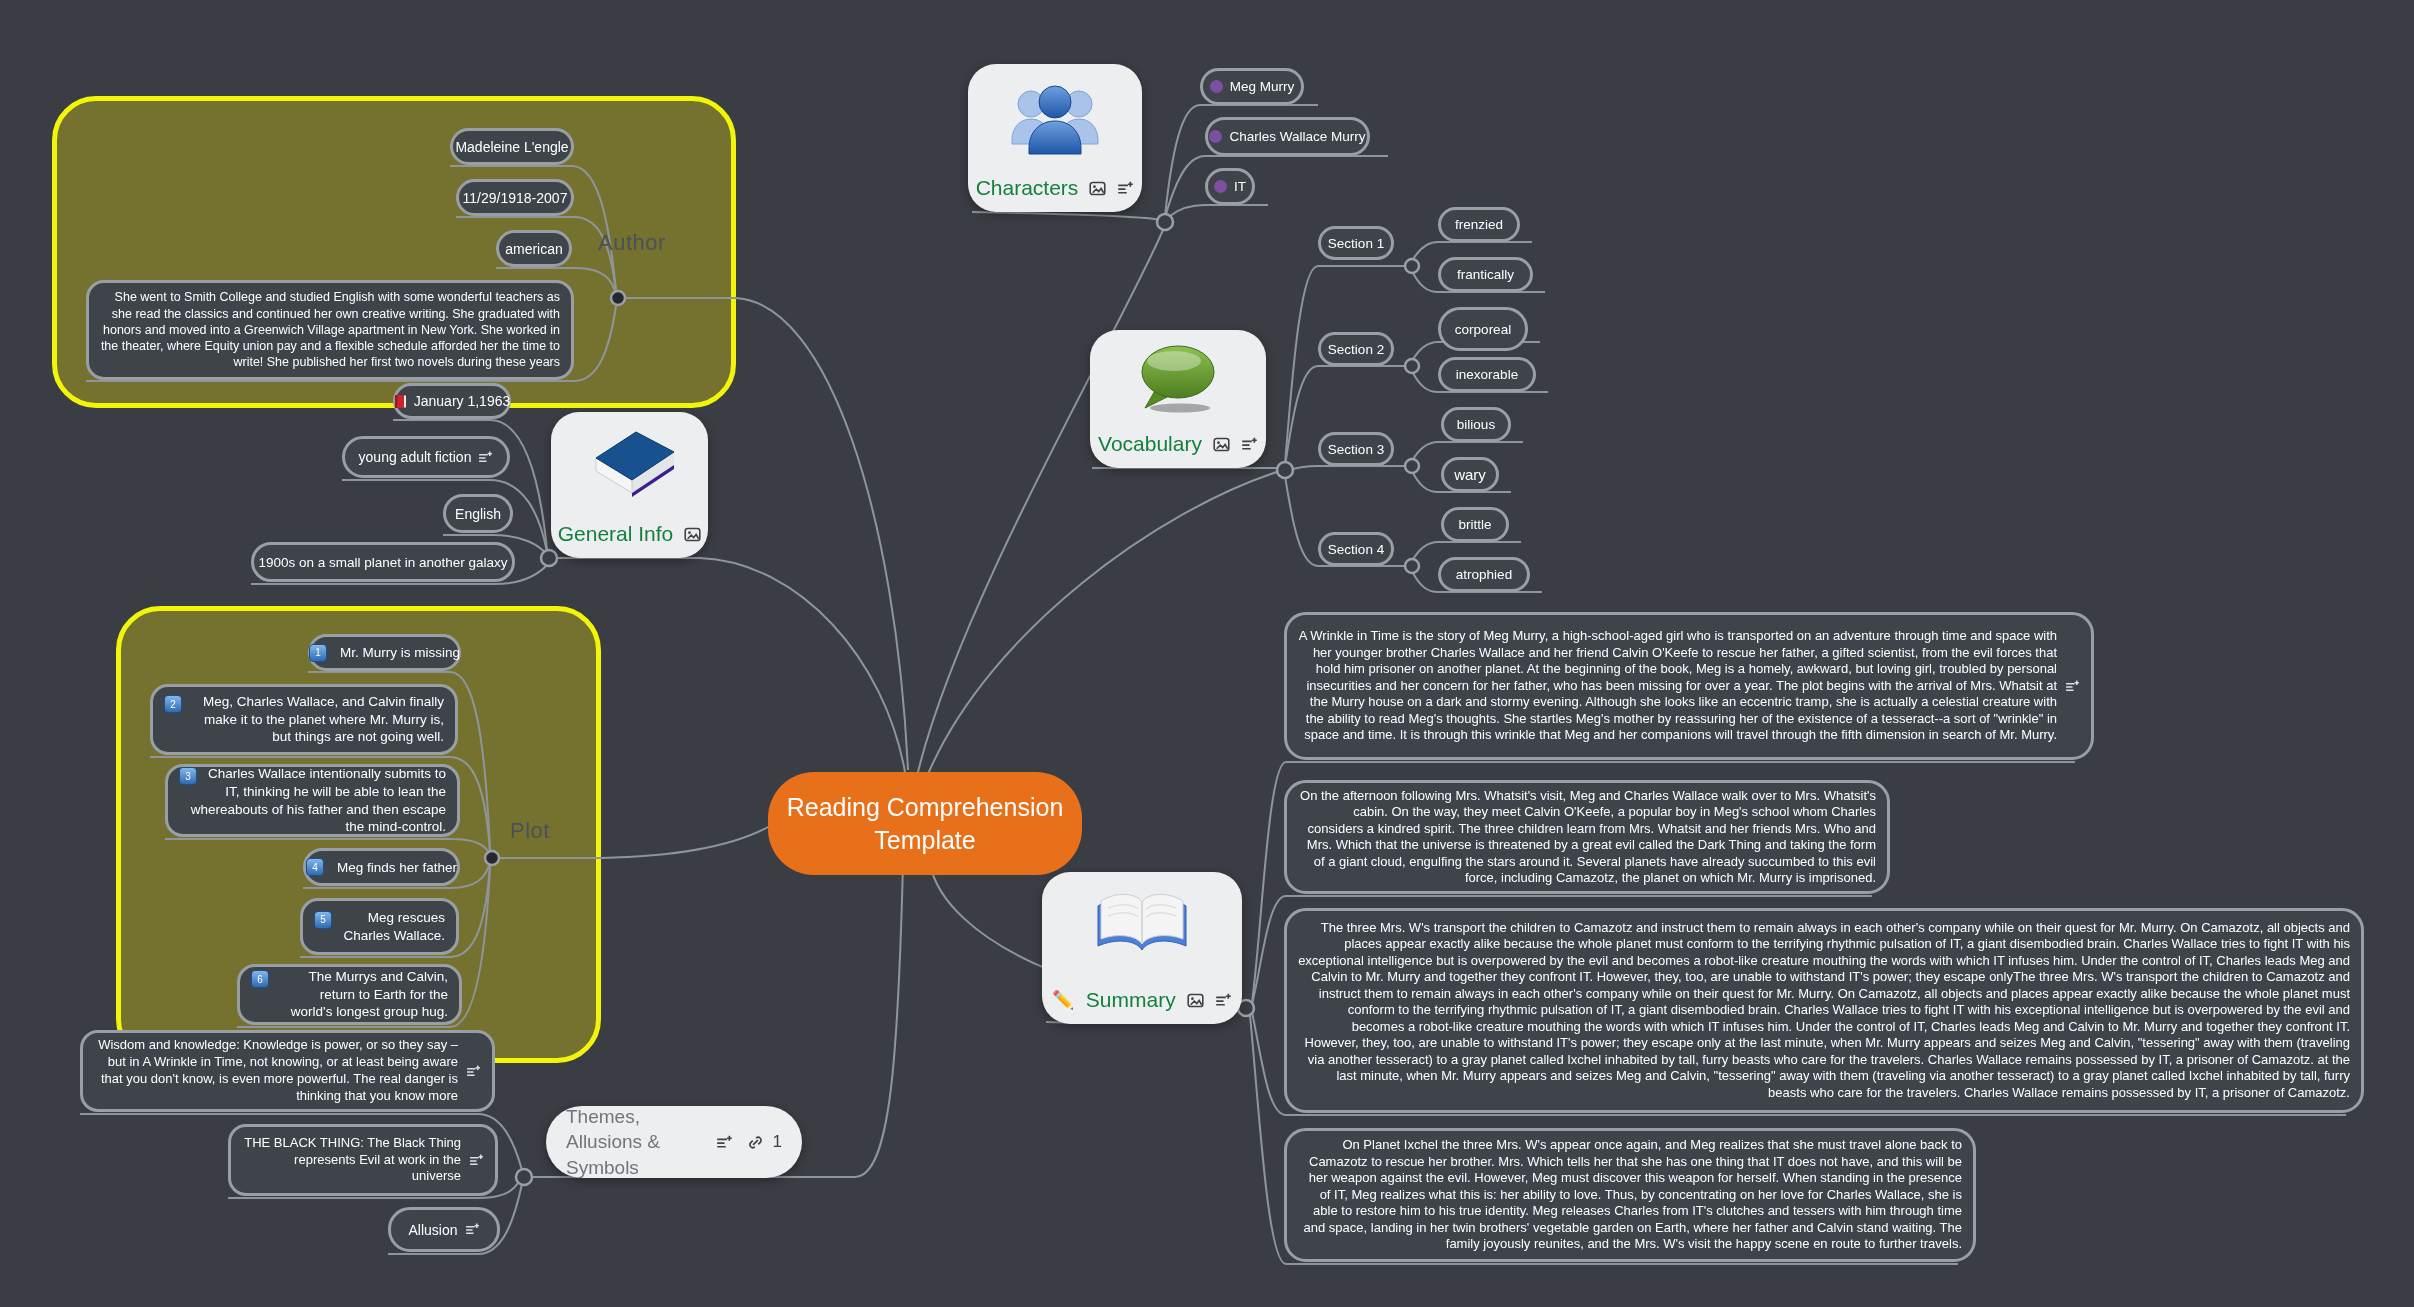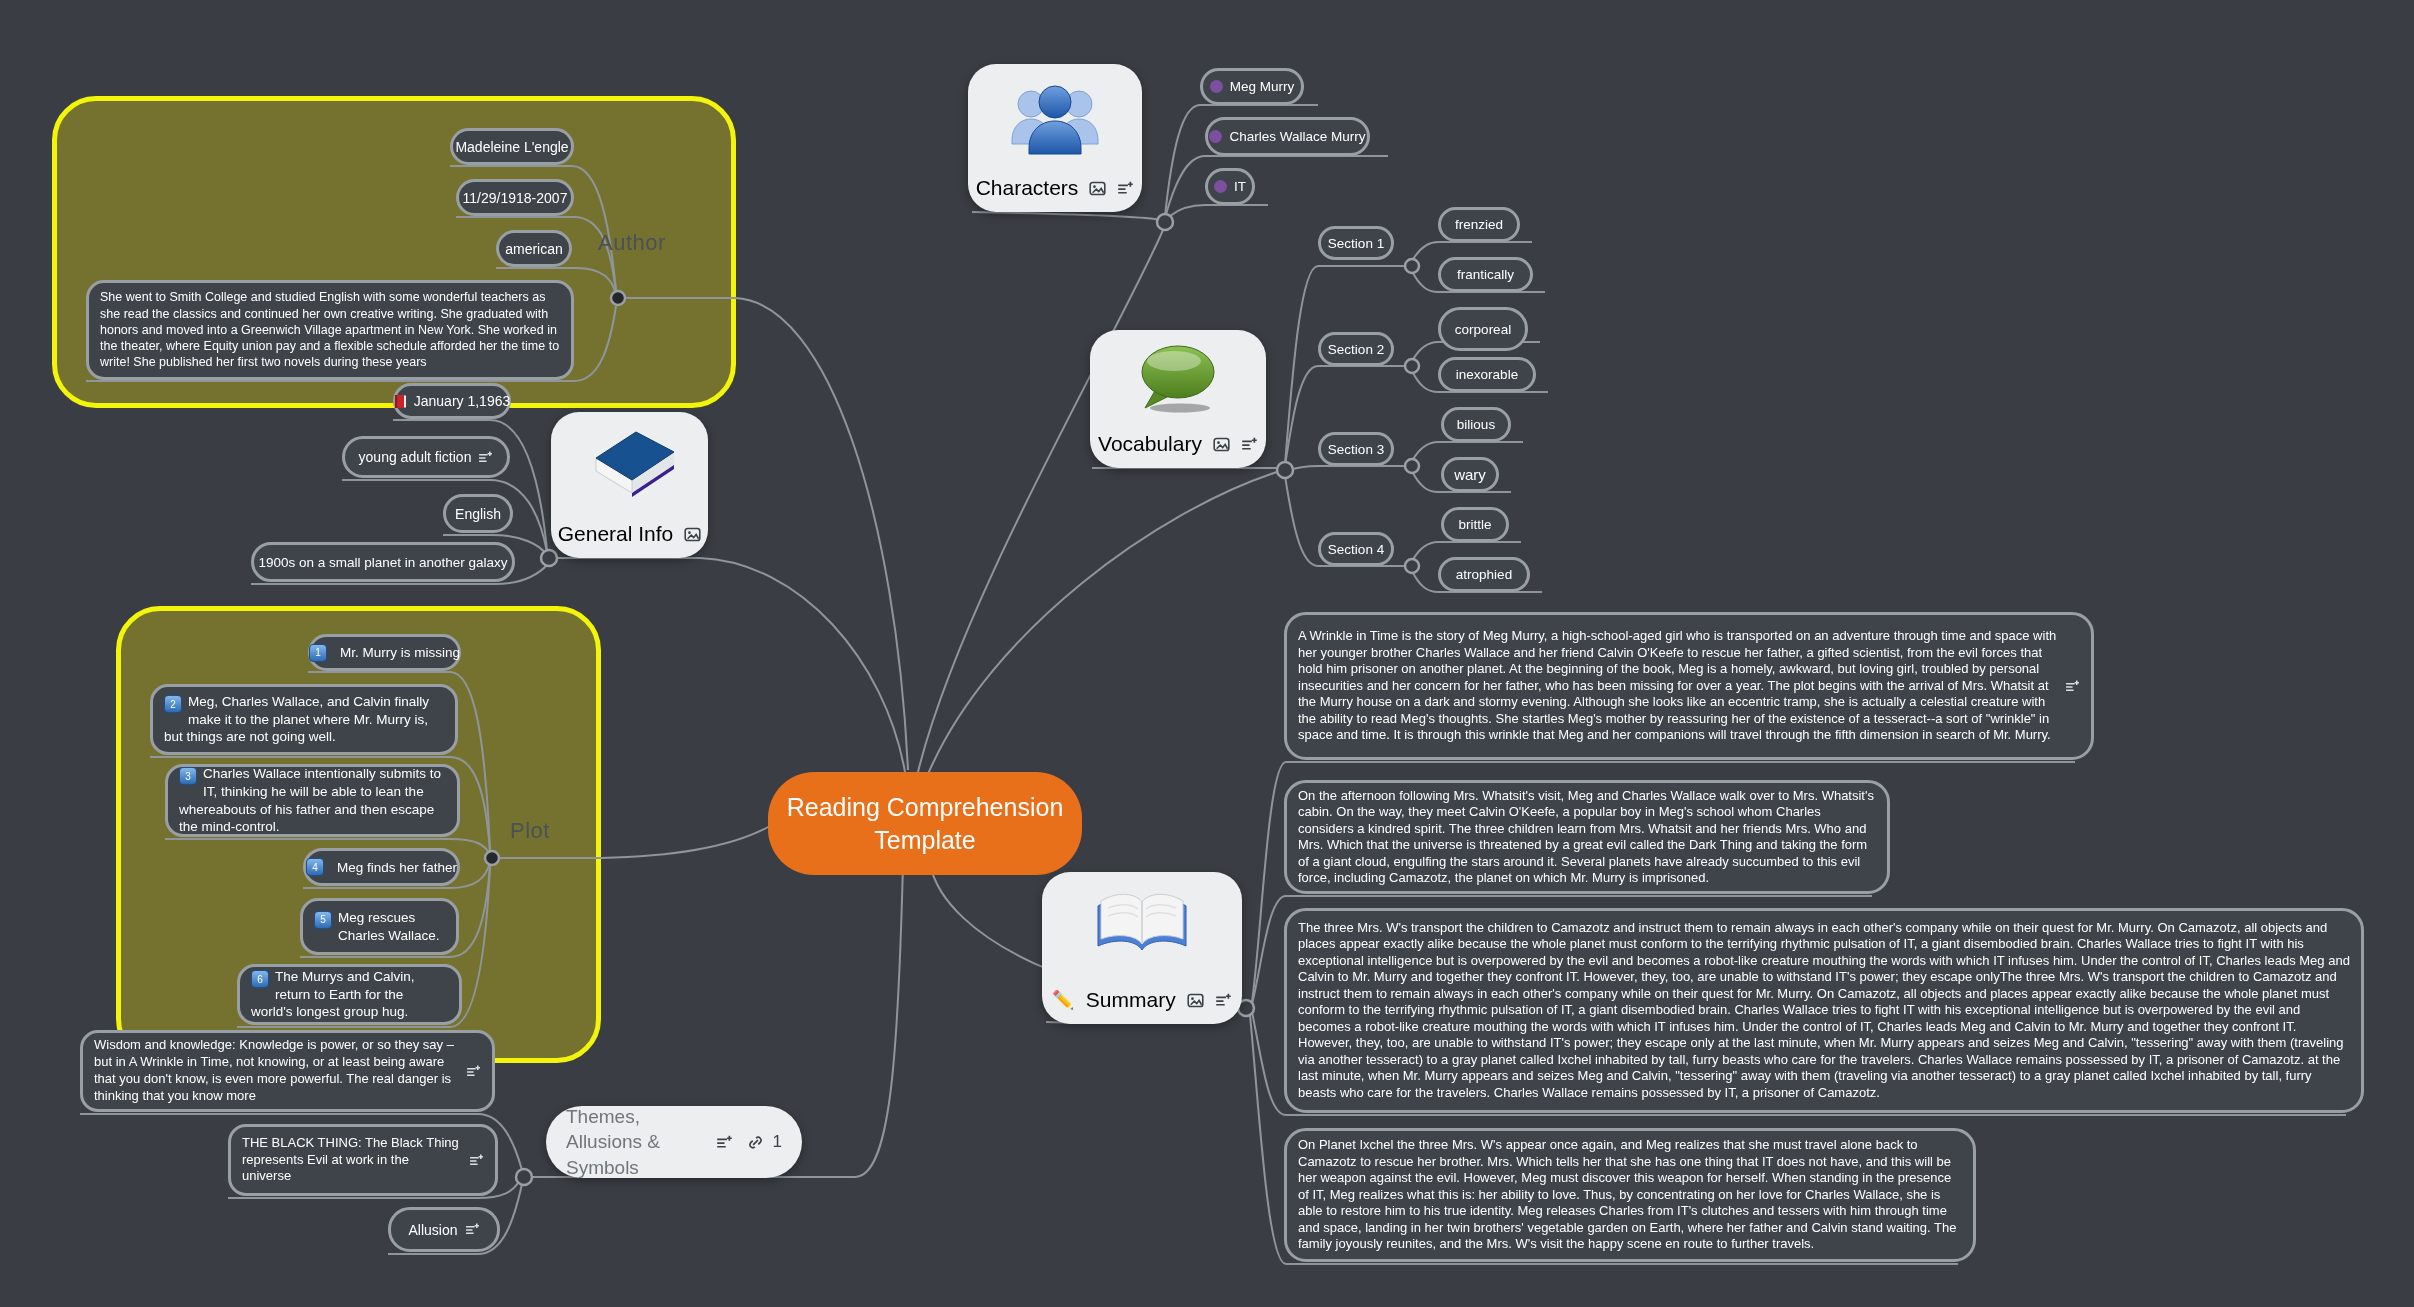--- a/index.html
+++ b/index.html
@@ -7,26 +7,26 @@
          font-family:"Liberation Sans", sans-serif;}
   svg.lines{position:absolute;left:0;top:0;z-index:2;}
   .group{position:absolute;background:#75722F;border:5px solid #F2F50A;border-radius:44px;z-index:1;box-sizing:border-box;}
   .grouplabel{position:absolute;z-index:3;color:#4B5157;font-size:22px;letter-spacing:.5px;}
   .pill{position:absolute;z-index:4;background:#3F444A;border:3px solid #99A0A5;border-radius:22px;
         color:#fff;font-size:14px;display:flex;align-items:center;justify-content:center;
         padding:0 12px;box-sizing:border-box;white-space:nowrap;gap:7px;}
   .tbox{position:absolute;z-index:4;background:#3F444A;border:3px solid #99A0A5;border-radius:18px;
         color:#fff;font-size:13px;line-height:1.3;display:flex;align-items:center;gap:8px;
         padding:6px 11px;box-sizing:border-box;overflow:hidden;}
-  .tbox .txt{flex:1;}
+  .tbox .txt{flex:1;text-align:right;}
   .para{border-radius:22px;font-size:13px;line-height:1.27;}
   .topic{position:absolute;z-index:4;background:#EDEEEF;border-radius:28px;
          box-shadow:0 3px 10px rgba(0,0,0,.35);display:flex;flex-direction:column;align-items:center;
          justify-content:space-between;padding:12px 10px 12px;box-sizing:border-box;}
-  .topic .label-row{display:flex;align-items:center;gap:11px;color:#000000;font-size:21px;white-space:nowrap;}
+  .topic .label-row{display:flex;align-items:center;gap:11px;color:#15803d;font-size:21px;white-space:nowrap;}
   .center-node{position:absolute;z-index:4;background:#E8701B;border-radius:46px;color:#fff;
          display:flex;align-items:center;justify-content:center;text-align:center;
          font-size:25px;line-height:1.3;padding:0 14px;box-sizing:border-box;}
   .badge{display:inline-flex;align-items:center;justify-content:center;width:16px;height:16px;
          border-radius:4px;background:linear-gradient(#85b7ea,#2d6bb4);border:1px solid #1d4f8a;
          color:#fff;font-size:10px;flex:none;margin-right:6px;vertical-align:-2px;}
   .inlinebadge{float:left;margin-top:2px;}
   .dot{width:13px;height:13px;border-radius:50%;background:#7C4FA0;flex:none;}
   .icon{display:inline-flex;flex:none;color:#DDE0E2;}
   .topic .icon, .white .icon{color:#3C4347;}

